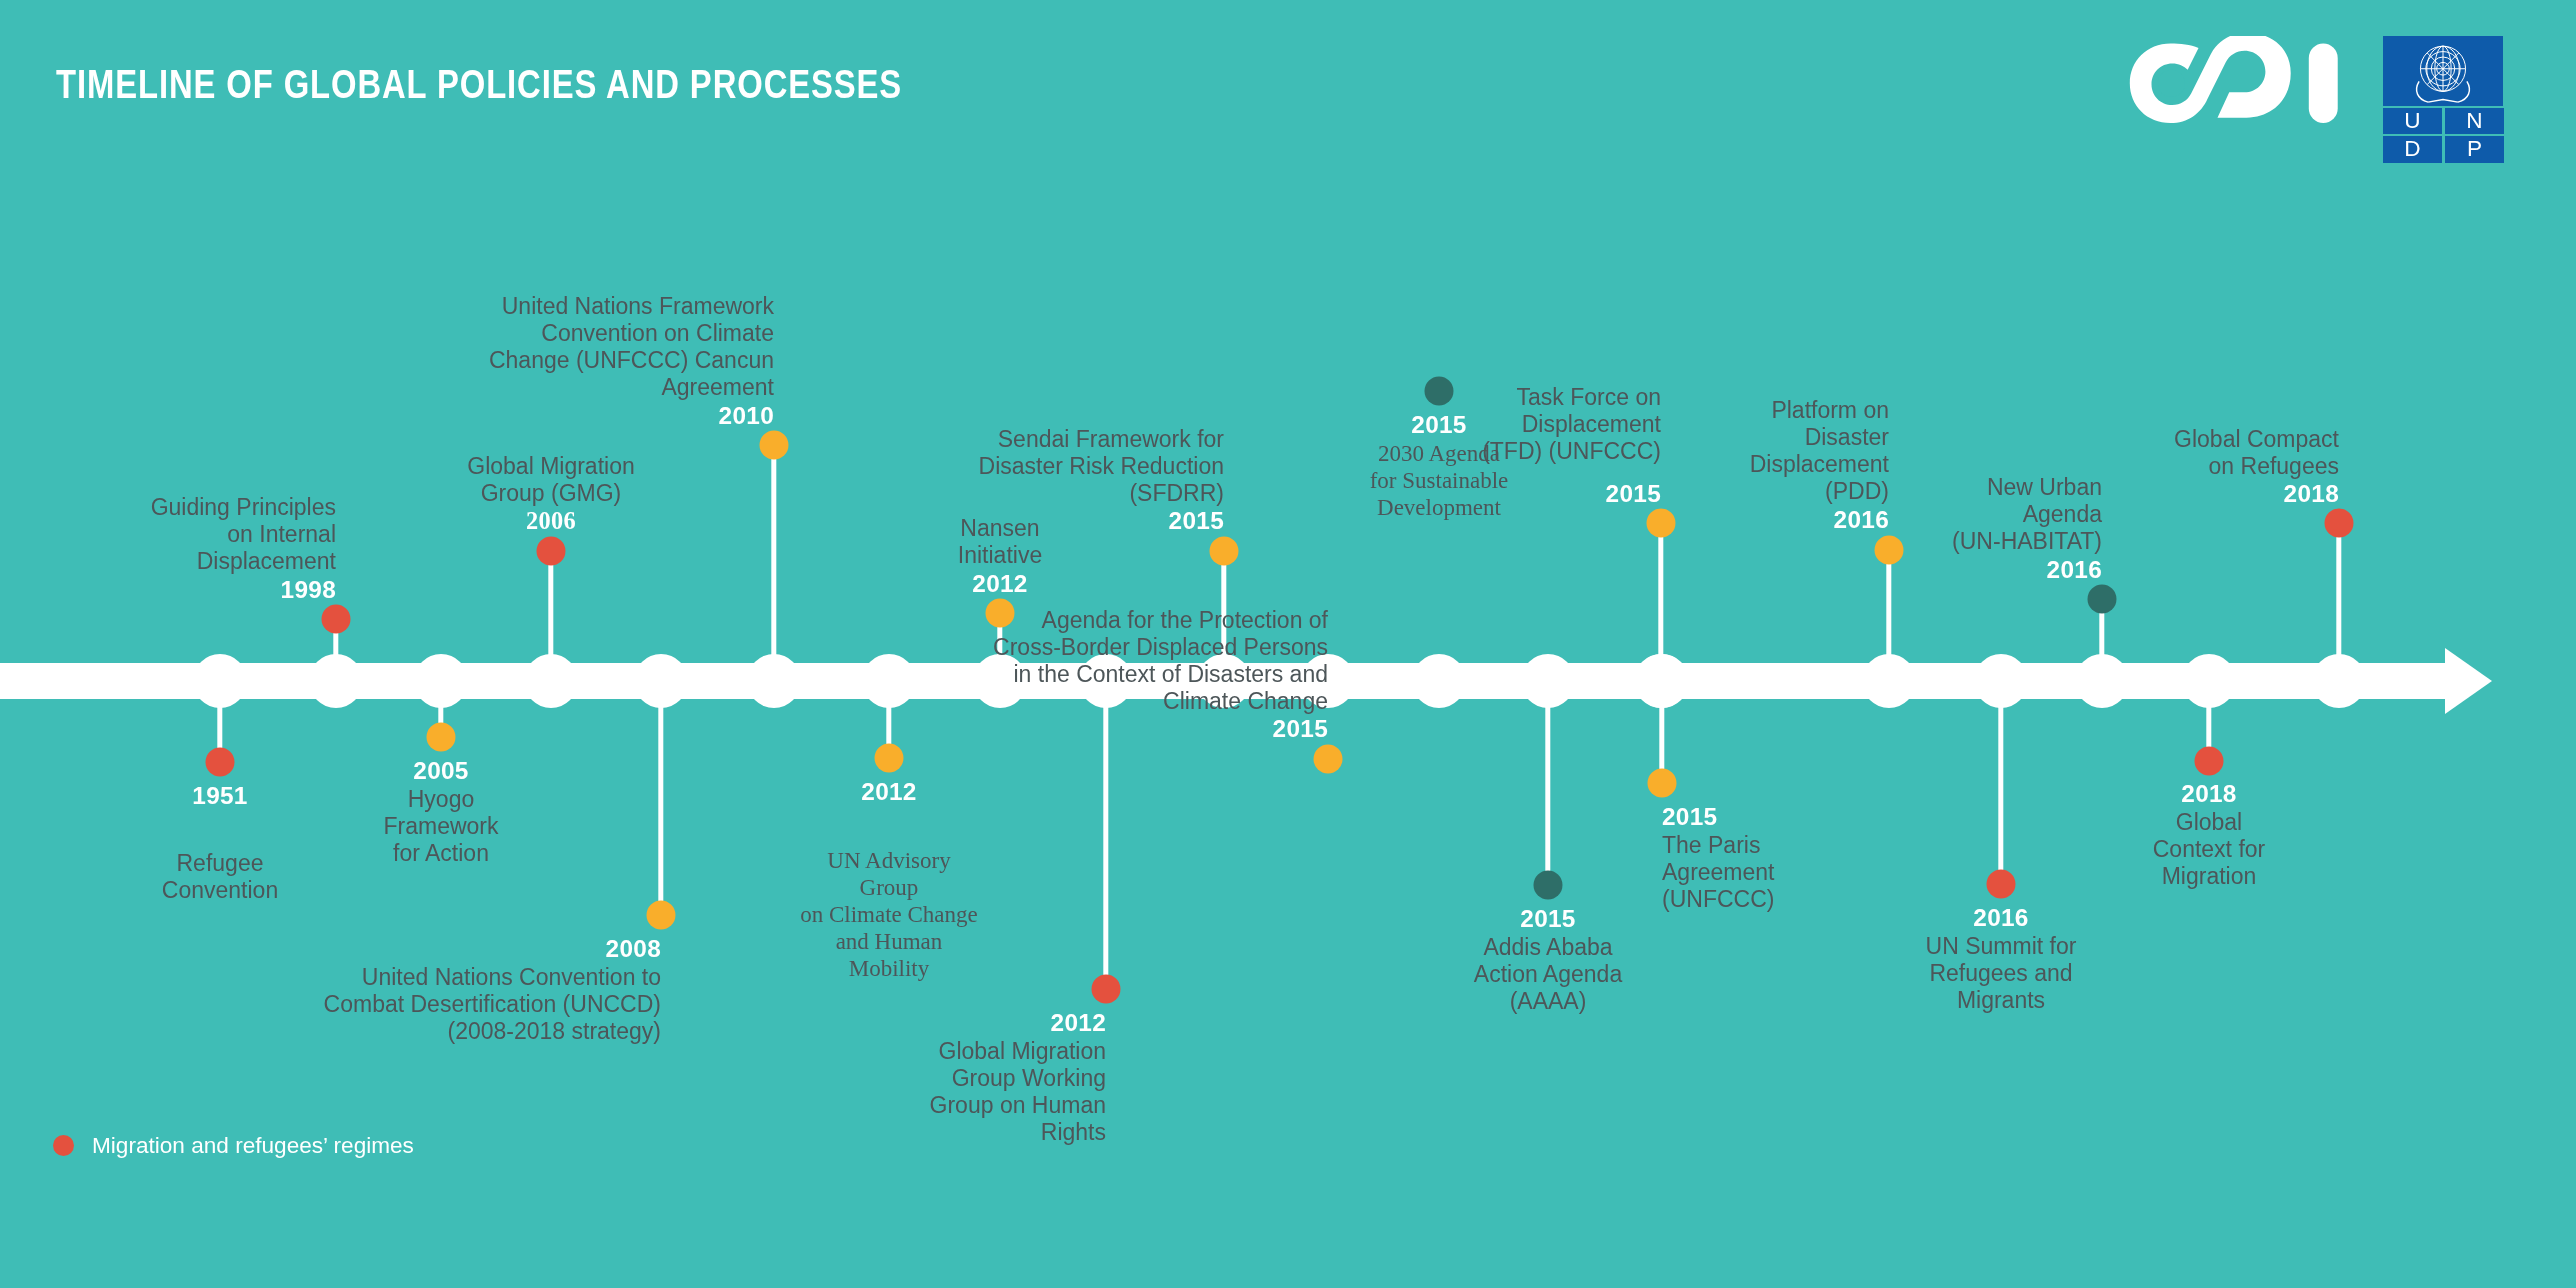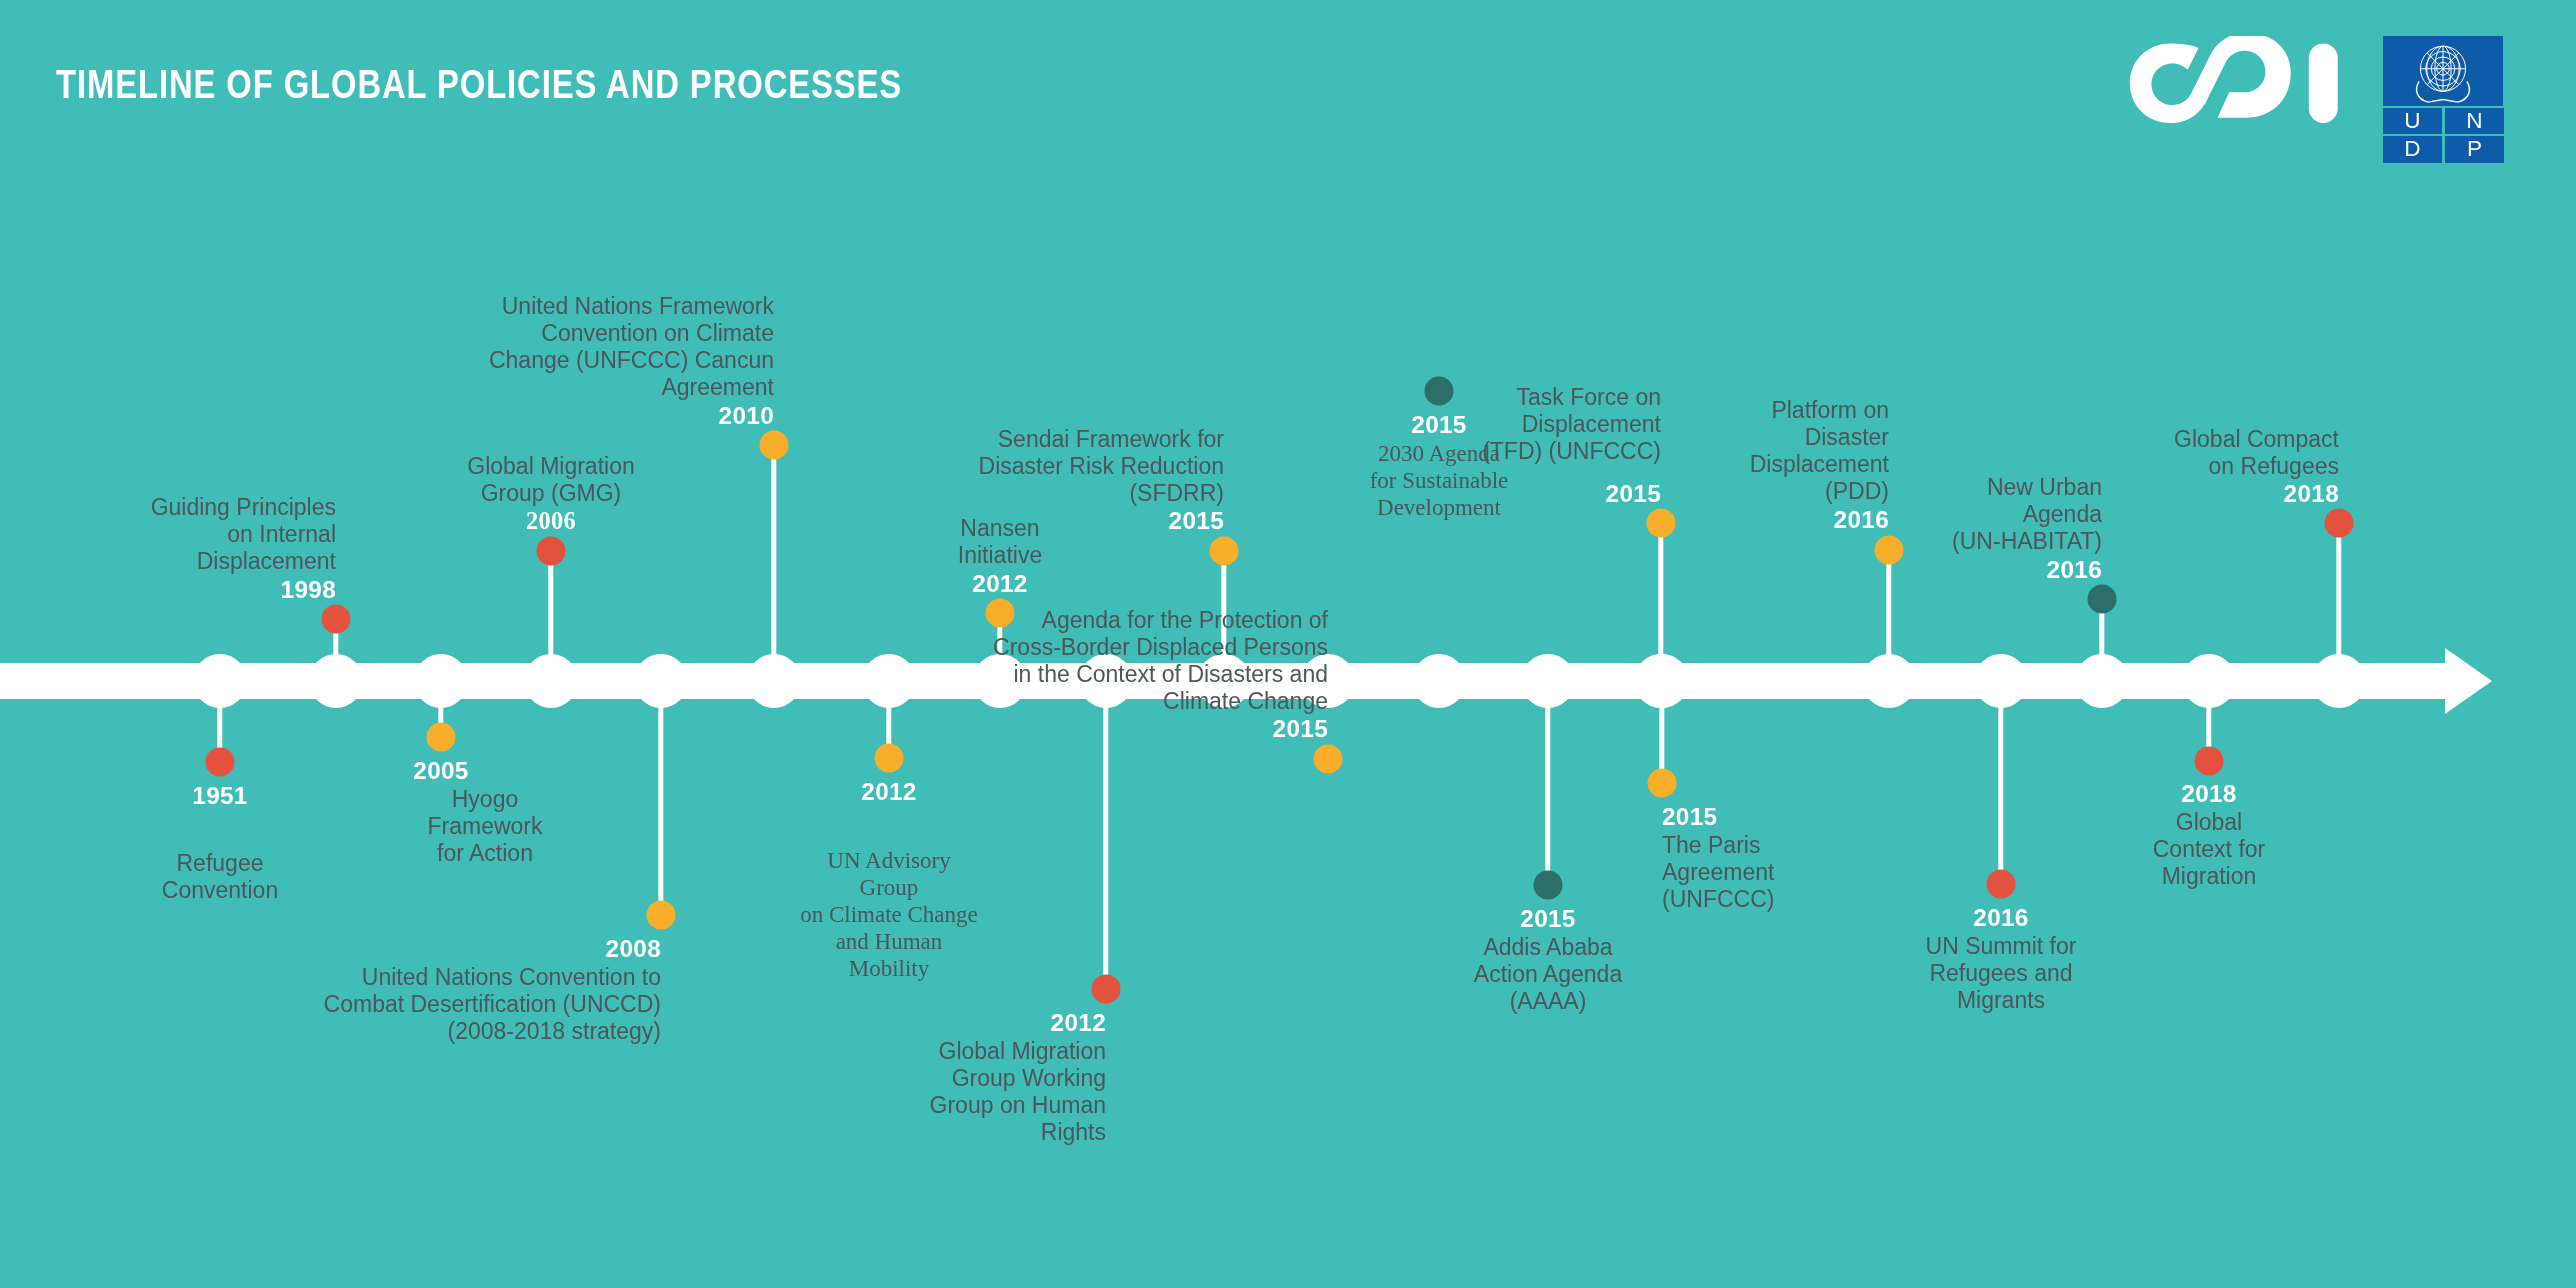--- a/index.html
+++ b/index.html
@@ -174,21 +174,21 @@
 Convention</div>
       <div class="stem" style="left: 336px; top: 619px; height: 62px;"></div>
       <div class="dot" style="left: 336px; top: 619px; background: rgb(228, 81, 62);"></div>
       <div class="ev-label align-right" style="left: 336px; top: 494px;">Guiding Principles
 on Internal
 Displacement</div>
       <div class="ev-year align-right" style="left: 336px; top: 576px;">1998</div>
       <div class="stem" style="left: 441px; top: 681px; height: 56px;"></div>
       <div class="dot" style="left: 441px; top: 737px; background: rgb(249, 174, 43);"></div>
       <div class="ev-year align-center" style="left: 441px; top: 757px;">2005</div>
-      <div class="ev-label align-center" style="left: 441px; top: 786px; margin-left: 44px;">Hyogo
+      <div class="ev-label align-center" style="left: 441px; top: 786px;">Hyogo
 Framework
 for Action</div>
       <div class="stem" style="left: 551px; top: 551px; height: 130px;"></div>
       <div class="dot" style="left: 551px; top: 551px; background: rgb(228, 81, 62);"></div>
       <div class="ev-label align-center" style="left: 551px; top: 453px;">Global Migration
 Group (GMG)</div>
       <div class="ev-year align-center" style="left: 551px; top: 507px; font-family: Liberation Serif, serif;">2006</div>
       <div class="stem" style="left: 661px; top: 681px; height: 235px;"></div>
       <div class="dot" style="left: 661px; top: 915px; background: rgb(249, 174, 43);"></div>
       <div class="ev-year align-right" style="left: 661px; top: 935px;">2008</div>
@@ -285,16 +285,20 @@
       <div class="ev-year align-right" style="left: 2339px; top: 480px;">2018</div>
       <div class="stem" style="left: 2209px; top: 681px; height: 80px;"></div>
       <div class="dot" style="left: 2209px; top: 761px; background: rgb(228, 81, 62);"></div>
       <div class="ev-year align-center" style="left: 2209px; top: 780px;">2018</div>
       <div class="ev-label align-center" style="left: 2209px; top: 809px;">Global
 Context for
 Migration</div>
     </div>
 
   <div class="legend">
+    <div class="legend-row">
+      <span class="legend-swatch" style="background:#e4513e"></span>
+      <span class="legend-text">Migration and refugees’ regimes</span>
+    </div>
   </div>
 
 </div>
 
 
 </body></html>

